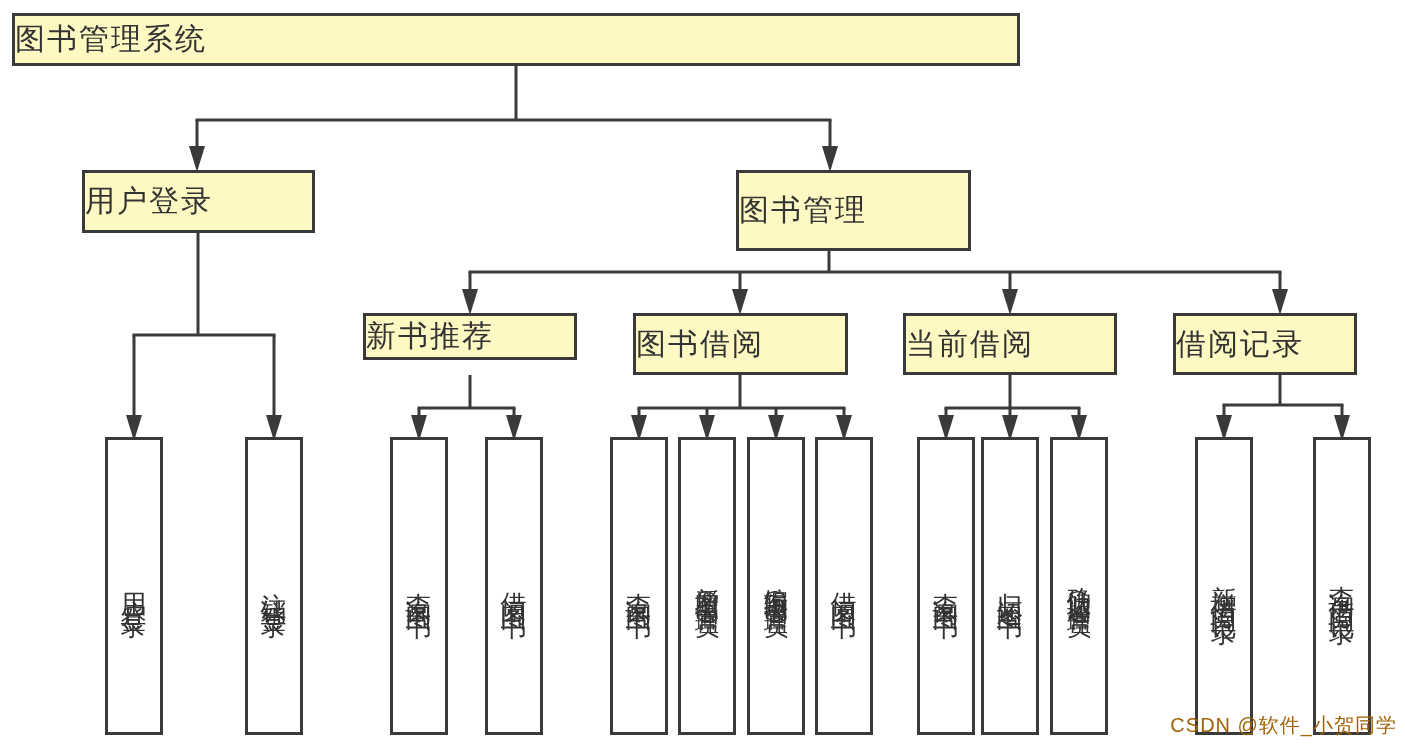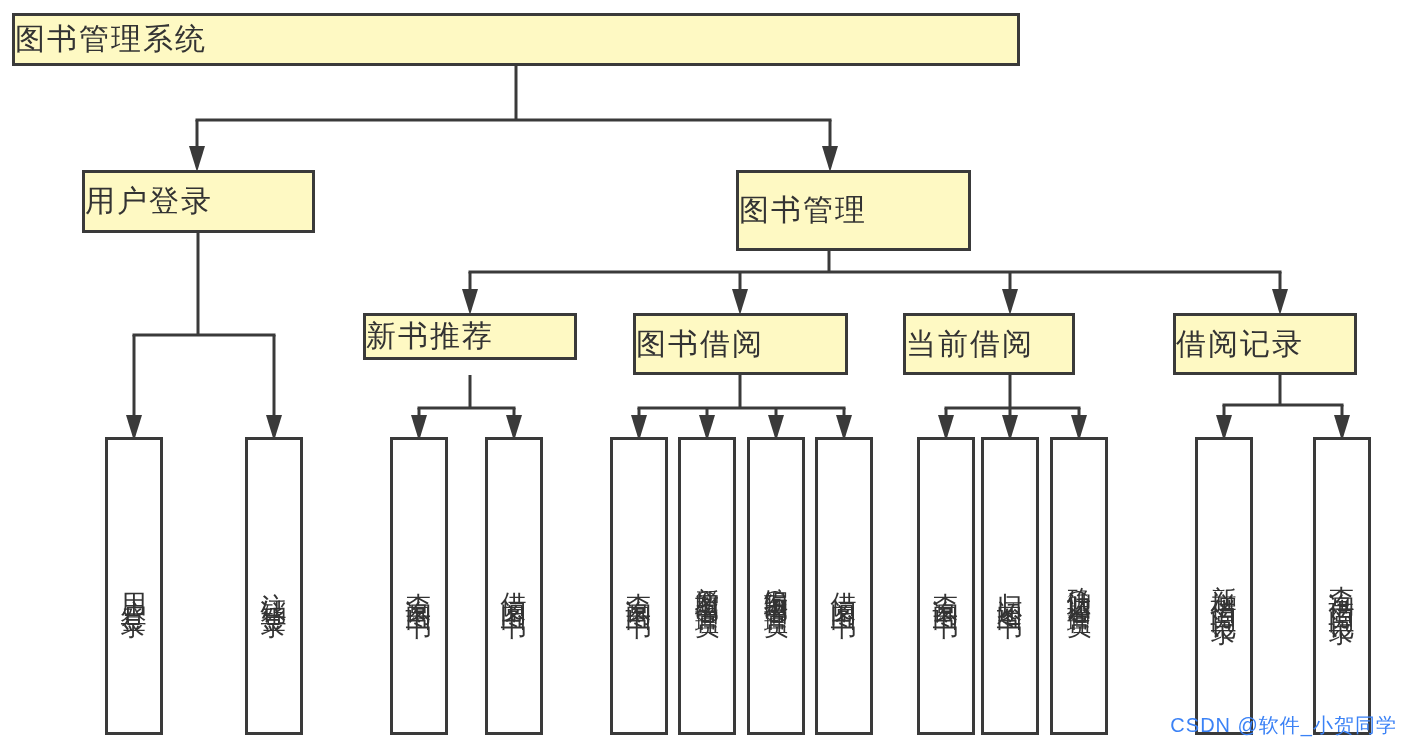--- a/index.html
+++ b/index.html
@@ -52,33 +52,33 @@
     line-height: 1;
   }
   .vnode.long span {
     font-size: 24px;
     letter-spacing: 4px;
   }
   .watermark {
     position: absolute;
     right: 8px;
     top: 712px;
-    color: #3b82f6;
+    color: #a16207;
     font-size: 20px;
     letter-spacing: 1px;
     z-index: 3;
     white-space: nowrap;
   }
   
   #n-root  { left: 12px;  top: 13px;  width: 1008px; height: 53px; }
   #n-l2a   { left: 82px;  top: 170px; width: 233px;  height: 63px; }
   #n-l2b   { left: 736px; top: 170px; width: 235px;  height: 81px; }
   #n-l3a   { left: 363px; top: 313px; width: 214px;  height: 47px; }
   #n-l3b   { left: 633px; top: 313px; width: 215px;  height: 62px; }
-  #n-l3c   { left: 903px; top: 313px; width: 172px;  height: 62px; }
+  #n-l3c   { left: 903px; top: 313px; width: 214px;  height: 62px; }
   #n-l3d   { left: 1173px;top: 313px; width: 184px;  height: 62px; }
   #n-a1 { left: 105px; }
   #n-a2 { left: 245px; }
   #n-b1 { left: 390px; }
   #n-b2 { left: 485px; }
   #n-c1 { left: 610px; }
   #n-c2 { left: 678px; }
   #n-c3 { left: 747px; }
   #n-c4 { left: 815px; }
   #n-d1 { left: 917px; }

